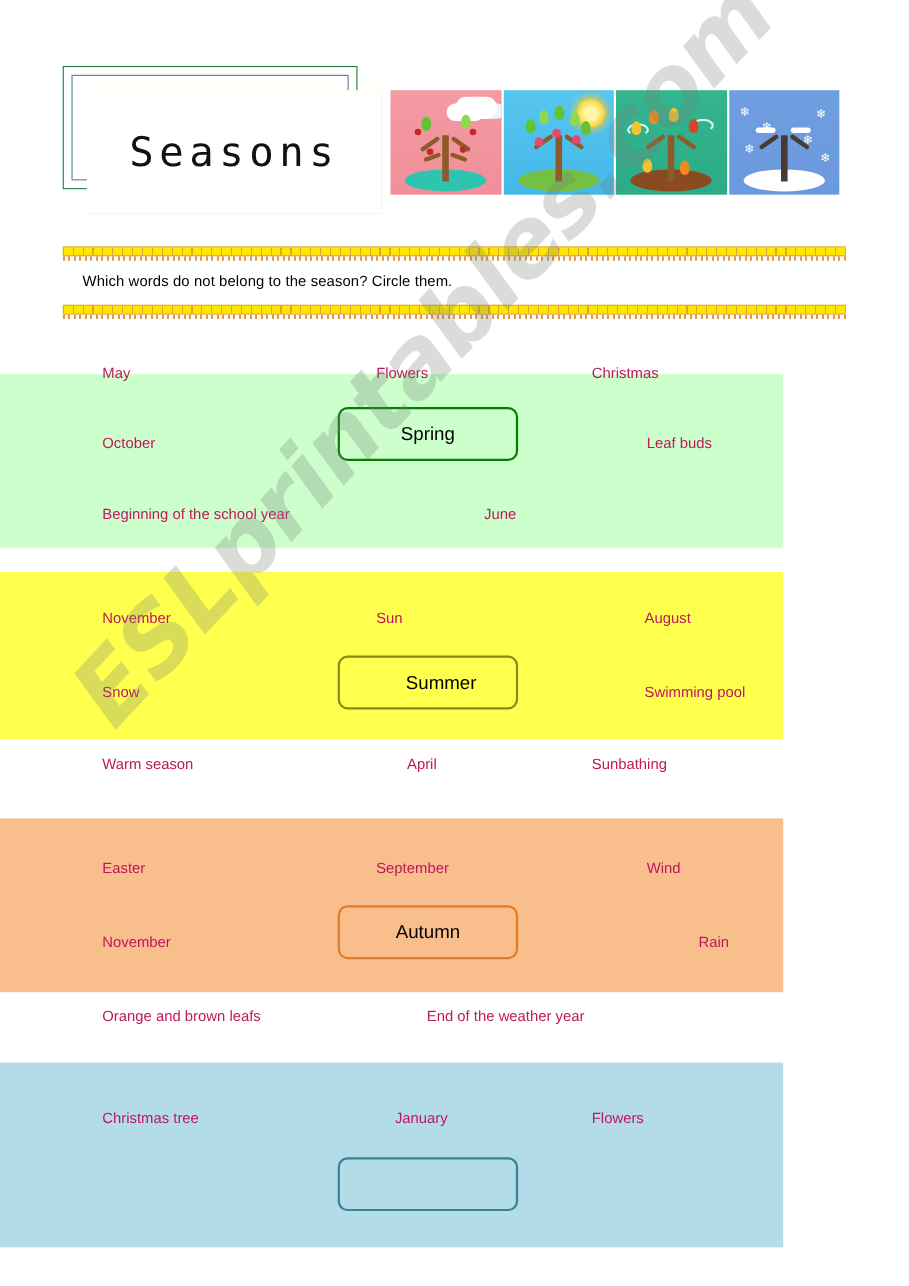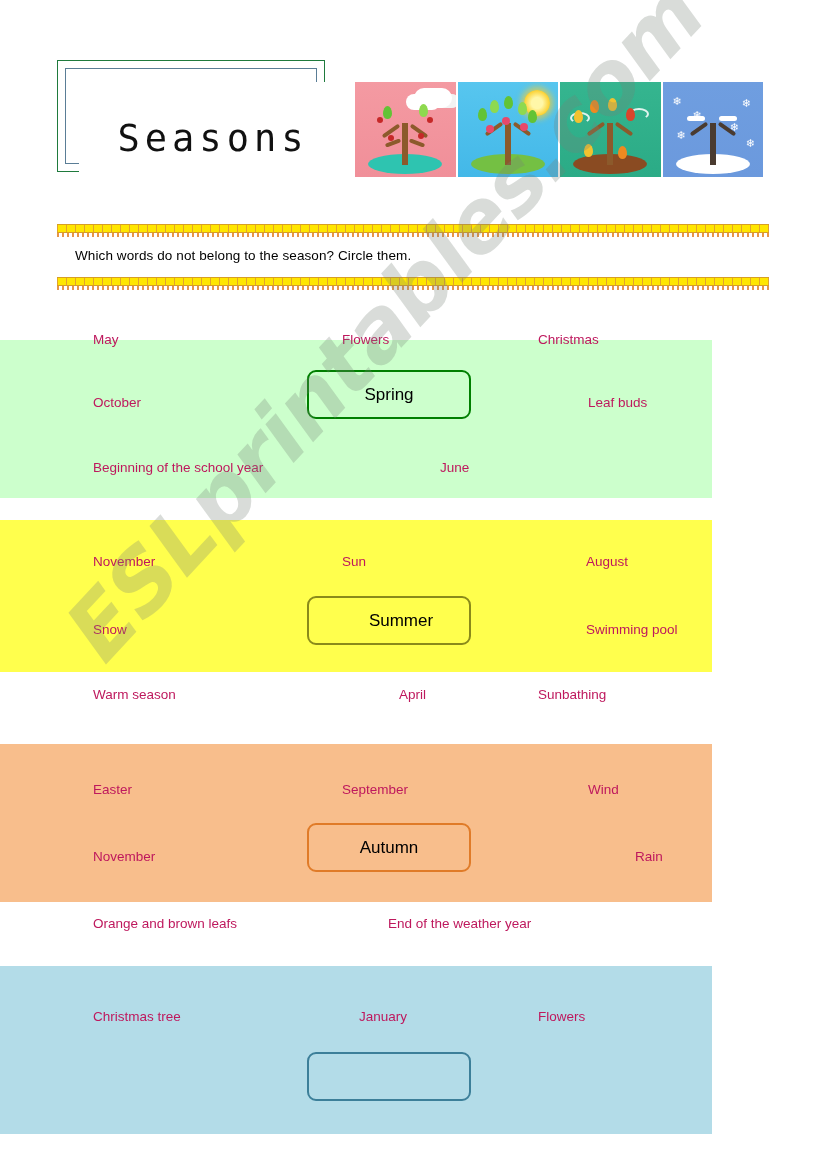--- a/index.html
+++ b/index.html
@@ -403,21 +403,21 @@
 <div class="band band-summer" style="top:520px;height:152px;"></div>
 <div class="season-block">
   <span class="word" style="left:36px;top:554px;">November</span>
   <span class="word" style="left:285px;top:554px;">Sun</span>
   <span class="word" style="left:529px;top:554px;">August</span>
 
   <span class="word" style="left:36px;top:622px;">Snow</span>
   <span class="word" style="left:529px;top:622px;">Swimming pool</span>
 
   <span class="word" style="left:36px;top:687px;">Warm season</span>
-  <span class="word" style="left:342px;top:687px;">April</span>
+  <span class="word" style="left:313px;top:687px;">April</span>
   <span class="word" style="left:481px;top:687px;">Sunbathing</span>
 
   <div class="season-label label-summer" style="left:250px;top:596px;padding-left:24px;">
     <span>Summer</span>
   </div>
 </div>
 
 <div class="band band-autumn" style="top:744px;height:158px;"></div>
 <div class="season-block">
   <span class="word" style="left:36px;top:782px;">Easter</span>

